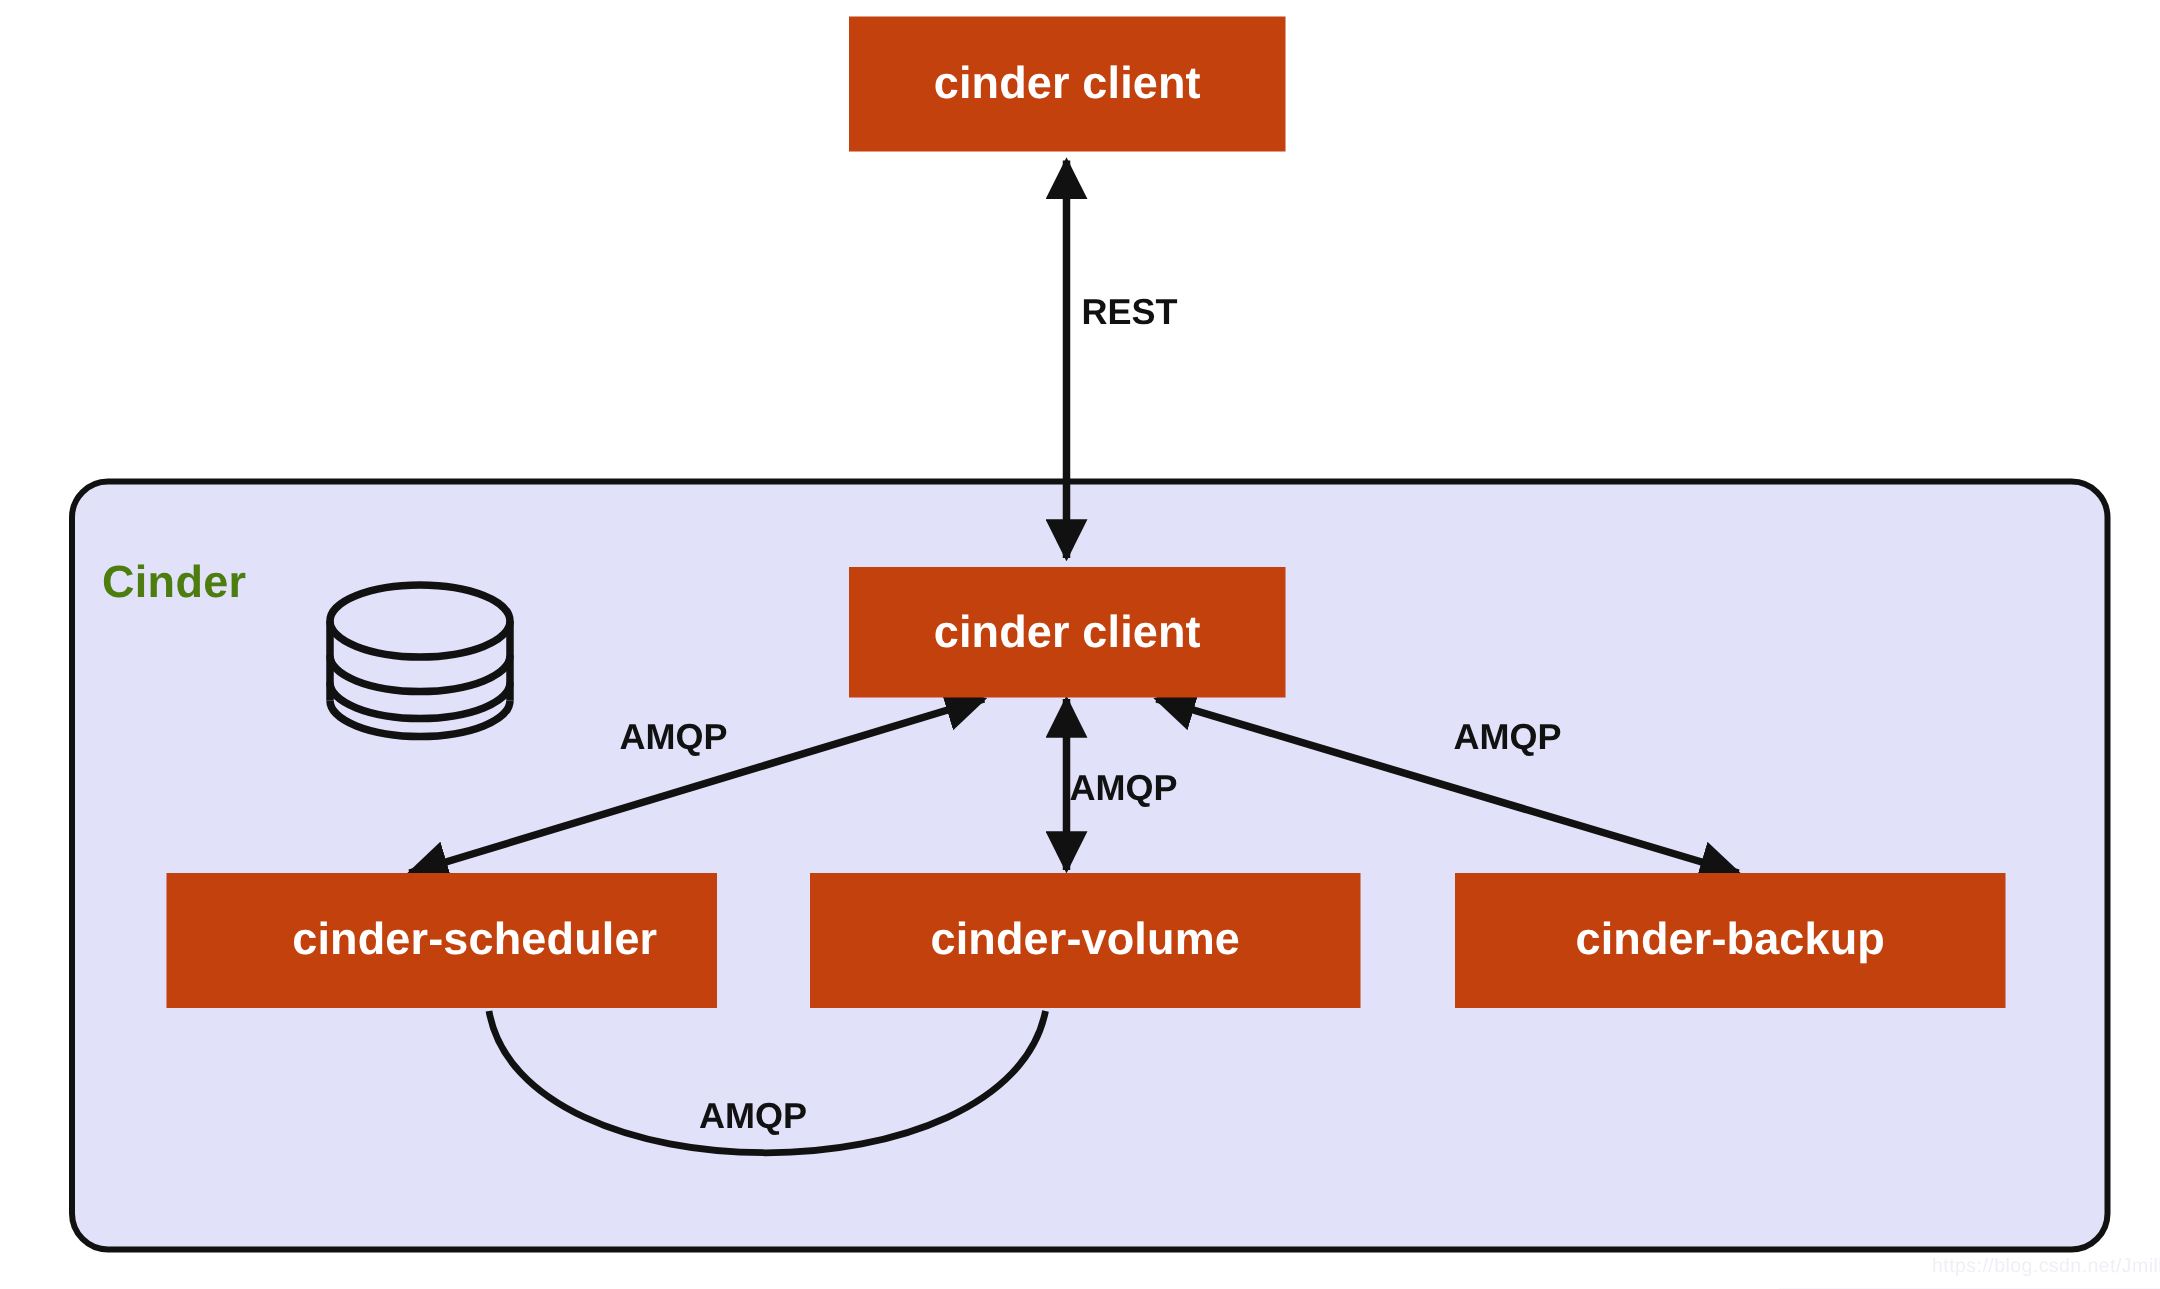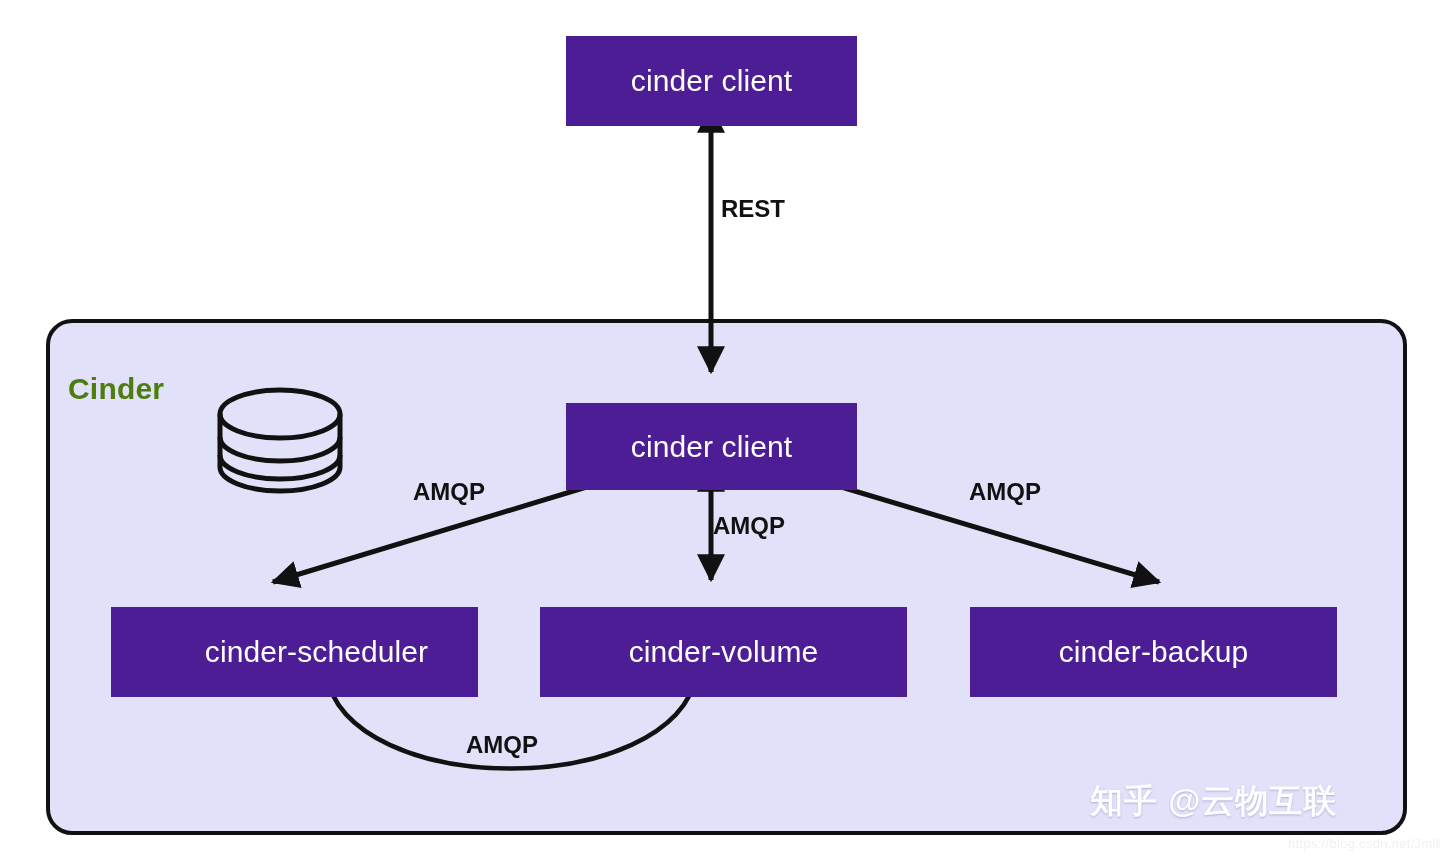--- a/index.html
+++ b/index.html
@@ -42,30 +42,29 @@
     font-weight: bold;
     color: #4d7c0f;
     letter-spacing: .2px;
     margin-top: 40px;
   }
 
   
   .node {
     position: absolute;
     box-sizing: border-box;
-    background: #4c1d95;
+    background: #c2410c;
     color: #ffffff;
     display: flex;
     align-items: center;
     justify-content: center;
     font-size: 30px;
-    font-weight: 400;
+    font-weight: 700;
     letter-spacing: .1px;
     line-height: 1;
-    margin-top: 25px;
   }
   .node-client-top   { left: 566px;  top: 11px;  width: 291px; height: 90px; }
   .node-client-inner { left: 566px;  top: 378px; width: 291px; height: 87px; }
   .node-scheduler    { left: 111px;  top: 582px; width: 367px; height: 90px; padding-left: 44px; }
   .node-volume       { left: 540px;  top: 582px; width: 367px; height: 90px; }
   .node-backup       { left: 970px;  top: 582px; width: 367px; height: 90px; }
 
   
   .edge-label {
     position: absolute;
@@ -147,16 +146,15 @@
   <div class="node node-volume">cinder-volume</div>
 
   <div class="node node-backup">cinder-backup</div>
 
   <div class="edge-label lbl-rest">REST</div>
   <div class="edge-label lbl-amqp-left">AMQP</div>
   <div class="edge-label lbl-amqp-mid">AMQP</div>
   <div class="edge-label lbl-amqp-right">AMQP</div>
   <div class="edge-label lbl-amqp-bot">AMQP</div>
 
-  <div class="watermark">知乎 @云物互联</div>
   <div class="watermark-url">https://blog.csdn.net/Jmilk</div>
 
 </div>
 
 </body></html>

